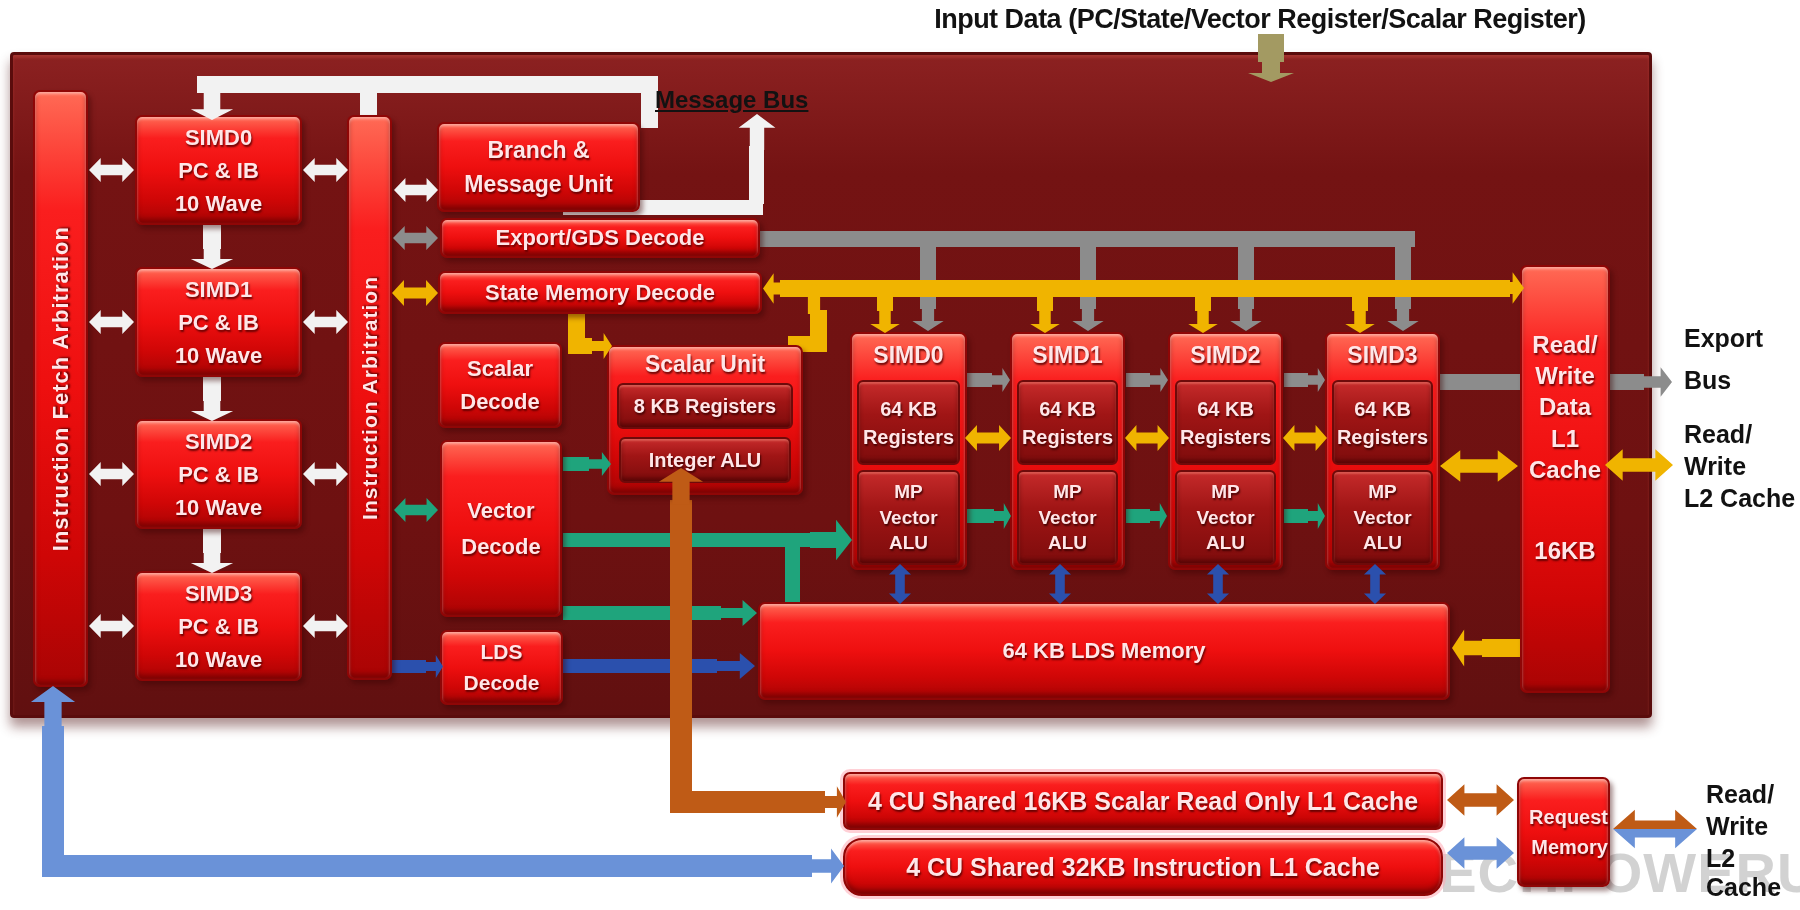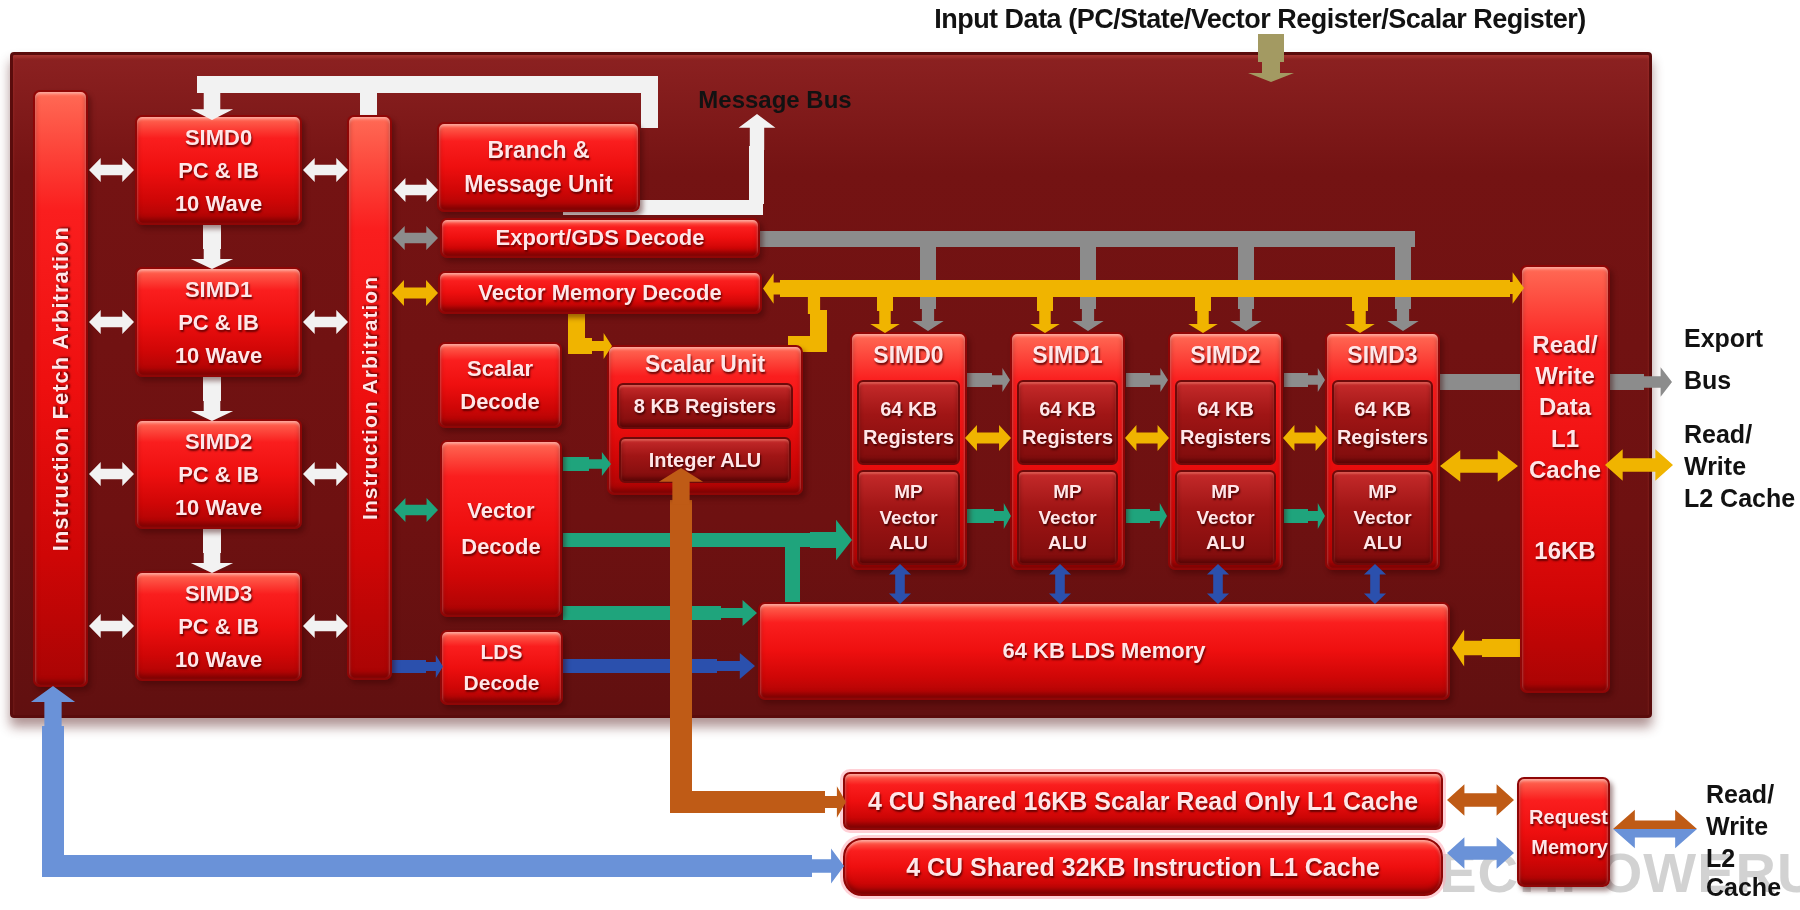--- a/index.html
+++ b/index.html
@@ -54,21 +54,21 @@
 
 <div class="wm">TECHPOWERUP</div>
 
 <div class="ln" style="left:197px;top:76px;width:461px;height:17px;background:#F2F2F2;"></div>
 <div class="ln" style="left:360px;top:92px;width:17px;height:24px;background:#F2F2F2;"></div>
 <div class="ln" style="left:641px;top:92px;width:17px;height:36px;background:#F2F2F2;"></div>
 <div class="hd ar-d" style="left:189px;top:92px;width:46px;height:28px;background:#F2F2F2;"></div>
 <div class="ln" style="left:563px;top:200px;width:200px;height:15px;background:#F2F2F2;"></div>
 <div class="ln" style="left:749px;top:146px;width:15px;height:58px;background:#F2F2F2;"></div>
 <div class="hd ar-u" style="left:737px;top:114px;width:40px;height:36px;background:#F2F2F2;"></div>
-<div class="lbl" style="left:655px;top:86px;width:240px;text-align:center;font-size:24px;">Message Bus</div>
+<div class="lbl" style="left:655px;top:86px;width:240px;font-size:24px;text-decoration:underline;">Message Bus</div>
 
 <div class="hd ar-h" style="left:89px;top:157px;width:45px;height:26px;background:#F2F2F2;"></div>
 <div class="hd ar-h" style="left:89px;top:309px;width:45px;height:26px;background:#F2F2F2;"></div>
 <div class="hd ar-h" style="left:89px;top:461px;width:45px;height:26px;background:#F2F2F2;"></div>
 <div class="hd ar-h" style="left:89px;top:613px;width:45px;height:26px;background:#F2F2F2;"></div>
 <div class="hd ar-h" style="left:303px;top:157px;width:45px;height:26px;background:#F2F2F2;"></div>
 <div class="hd ar-h" style="left:303px;top:309px;width:45px;height:26px;background:#F2F2F2;"></div>
 <div class="hd ar-h" style="left:303px;top:461px;width:45px;height:26px;background:#F2F2F2;"></div>
 <div class="hd ar-h" style="left:303px;top:613px;width:45px;height:26px;background:#F2F2F2;"></div>
 <div class="hd ar-h" style="left:394px;top:177px;width:44px;height:26px;background:#F2F2F2;"></div>
@@ -198,21 +198,21 @@
 </div>
 
 <div class="rb" style="left:437px;top:122px;width:203px;height:90px;font-size:23px;line-height:1.5;">
   <span>Branch &amp;</span>
   <span>Message Unit</span>
 </div>
 <div class="rb" style="left:440px;top:218px;width:320px;height:40px;font-size:22px;">
   <span>Export/GDS Decode</span>
 </div>
 <div class="rb" style="left:438px;top:271px;width:324px;height:43px;font-size:22px;">
-  <span>Vector Memory Decode</span>
+  <span>State Memory Decode</span>
 </div>
 <div class="rb" style="left:438px;top:342px;width:124px;height:86px;font-size:22px;line-height:1.5;">
   <span>Scalar</span>
   <span>Decode</span>
 </div>
 
 <div class="rb" style="left:607px;top:345px;width:196px;height:150px;justify-content:flex-start;">
   <div style="font-size:23px;margin-top:4px;">Scalar Unit</div>
 </div>
 <div class="db" style="left:617px;top:383px;width:176px;height:46px;font-size:20px;">

